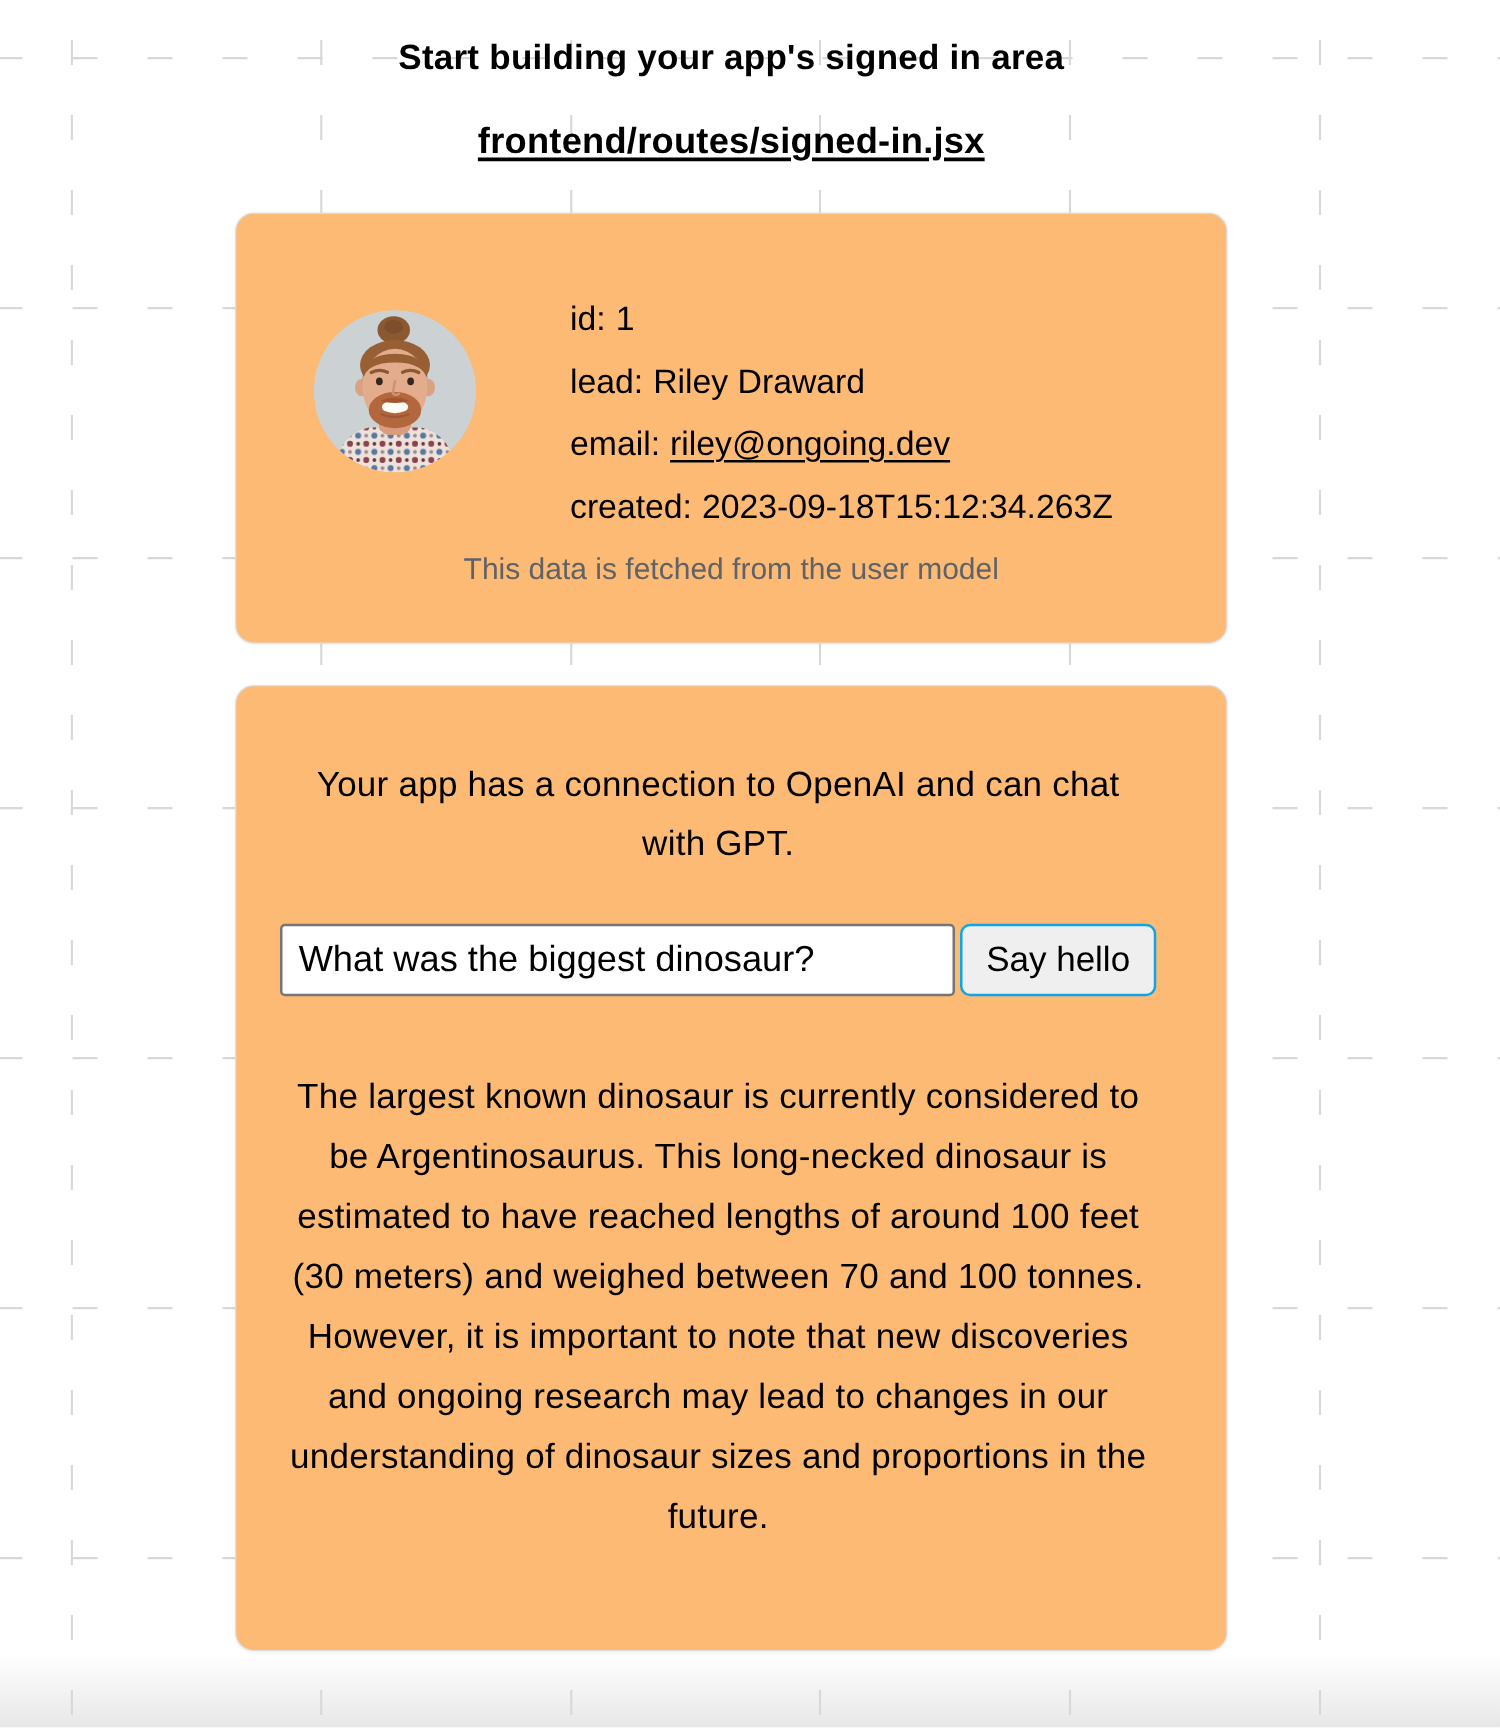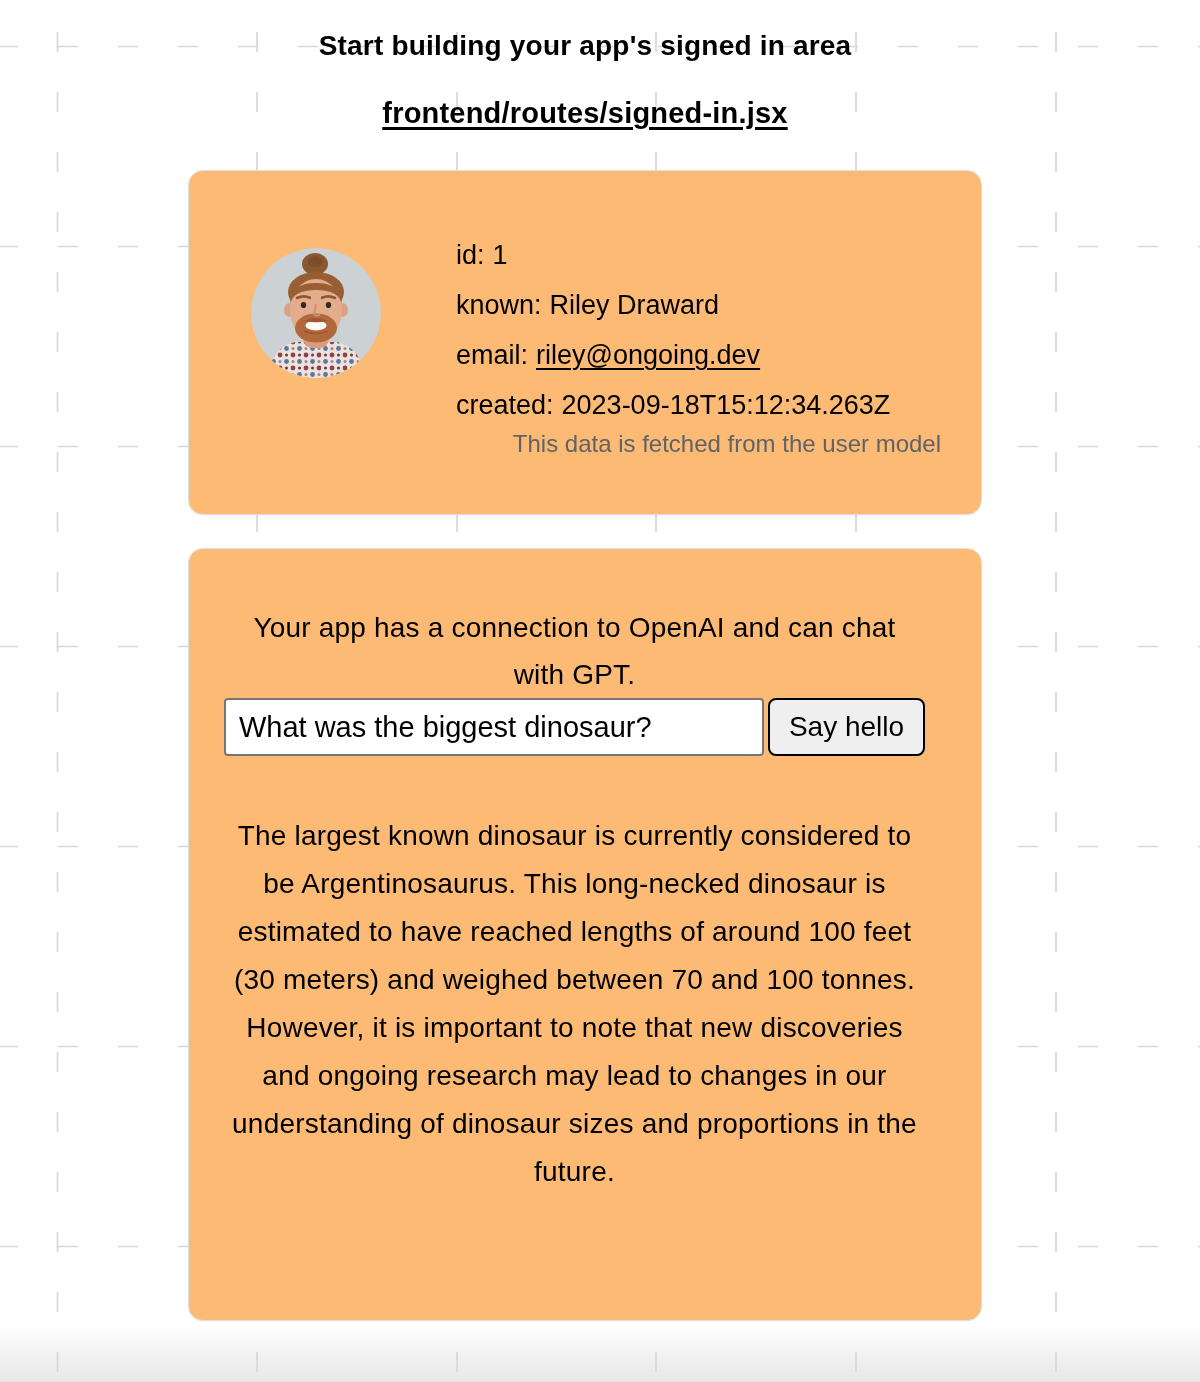--- a/index.html
+++ b/index.html
@@ -69,40 +69,42 @@
     height: 200px;
   }
   .field-label { margin-right: 8px; }
   .email-link {
     color: #000;
     text-decoration: underline;
     text-decoration-thickness: 1.8px;
     text-underline-offset: 4px;
   }
   .user-caption {
-    text-align: right;
+    margin-top: 12px;
+    text-align: center;
     color: #5f6368;
     font-size: 24px;
     line-height: 28px;
   }
   .chat-card {
     margin-top: 33px;
     height: 773px;
     padding: 55px 46px 0 25px;
     text-align: center;
   }
   .chat-heading {
     max-width: 680px;
     margin: 0 auto;
     font-size: 28px;
     font-weight: 400;
     line-height: 47px;
     letter-spacing: 0.2px;
   }
   .chat-form {
+    margin-top: 41px;
     display: flex;
     justify-content: center;
     align-items: stretch;
     height: 72px;
   }
   .chat-input {
     width: 540px;
     height: 58px;
     font-family: "Liberation Sans", sans-serif;
     font-size: 29px;
@@ -114,21 +116,21 @@
     outline: none;
   }
   .chat-button {
     margin-left: 4px;
     height: 58px;
     font-family: "Liberation Sans", sans-serif;
     font-size: 28px;
     color: #000;
     padding: 0 19px;
     background: #efefef;
-    border: 2px solid #000000;
+    border: 2px solid #0ea5e9;
     border-radius: 8px;
     cursor: pointer;
   }
   .chat-response {
     margin: 42px auto 0 auto;
     max-width: 705px;
     font-size: 28px;
     line-height: 48px;
     letter-spacing: 0.2px;
   }
@@ -198,21 +200,21 @@
             <ellipse cx="52.5" cy="57" rx="2.7" ry="3.1" fill="#33281f"></ellipse>
             <ellipse cx="77.5" cy="57" rx="2.7" ry="3.1" fill="#33281f"></ellipse>
             <path d="M46,50 Q52.5,46.8 59,49.8" stroke="#8a5831" stroke-width="2.6" fill="none" stroke-linecap="round"></path>
             <path d="M71,49.8 Q77.5,46.8 84,50" stroke="#8a5831" stroke-width="2.6" fill="none" stroke-linecap="round"></path>
             <path d="M65,57 L63.2,66.5 Q65.2,69 68.2,67" stroke="#cf9273" stroke-width="2" fill="none" stroke-linecap="round"></path>
           </g>
         </svg>
       </div>
       <div class="user-fields">
         <div class="field"><span class="field-label">id:</span><span>1</span></div>
-        <div class="field"><span class="field-label">known:</span><span>Riley Draward</span></div>
+        <div class="field"><span class="field-label">lead:</span><span>Riley Draward</span></div>
         <div class="field"><span class="field-label">email:</span><a href="#" class="email-link">riley@ongoing.dev</a></div>
         <div class="field"><span class="field-label">created:</span><span>2023-09-18T15:12:34.263Z</span></div>
       </div>
     </div>
     <p class="user-caption">This data is fetched from the user model</p>
   </section>
 
   <section class="card chat-card">
     <p class="chat-heading">Your app has a connection to OpenAI and can chat with GPT.</p>
     <form class="chat-form">

